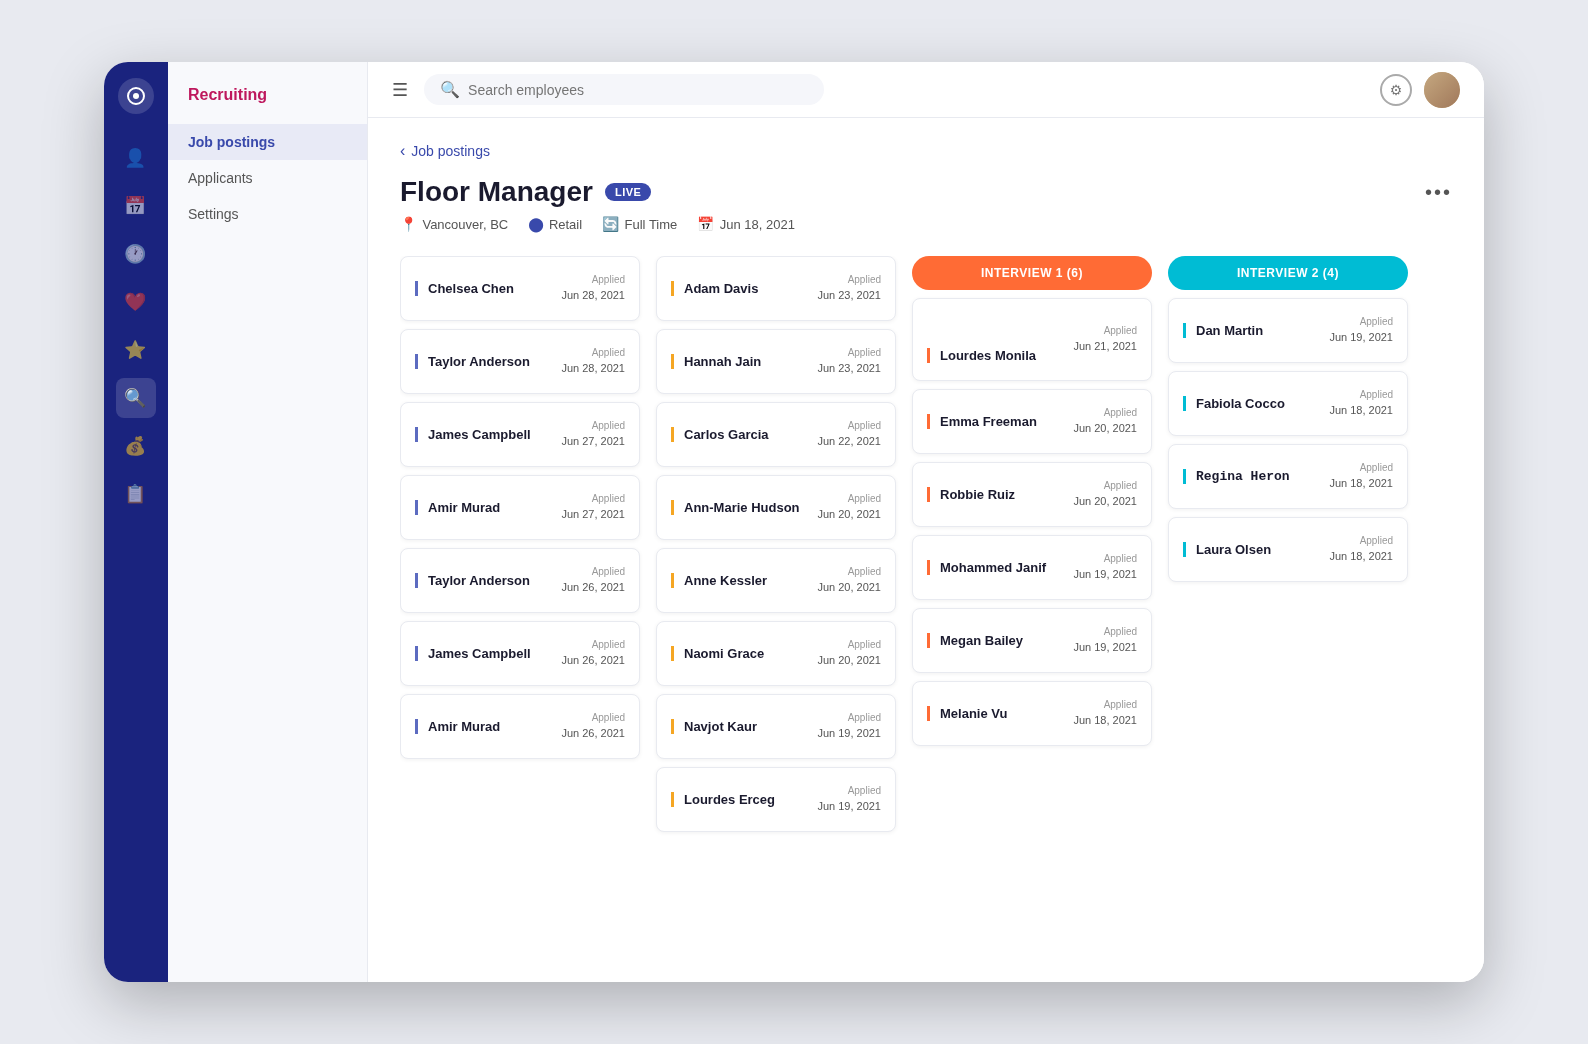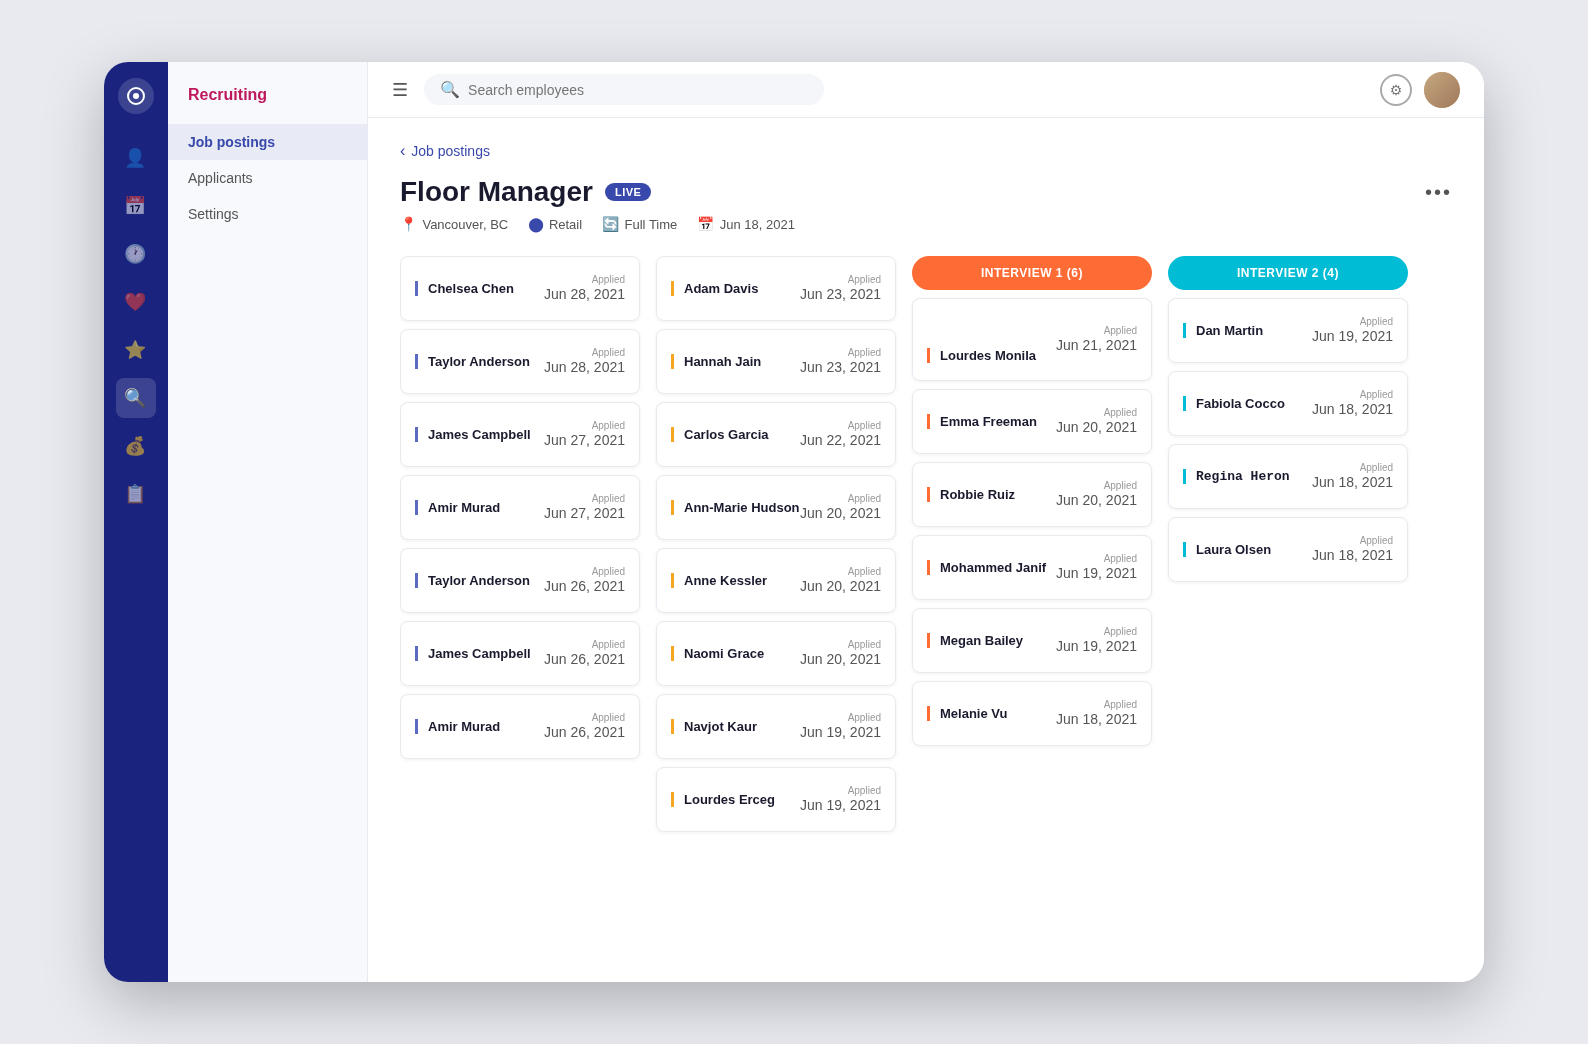--- a/index.html
+++ b/index.html
@@ -254,21 +254,21 @@
     }
     .card-right {
       text-align: right;
     }
     .applied-label {
       font-size: 10px;
       color: #999;
       display: block;
     }
     .applied-date {
-      font-size: 14px;
+      font-size: 11px;
       color: #555;
       white-space: nowrap;
     }
     
     .kanban-board::-webkit-scrollbar { height: 6px; }
     .kanban-board::-webkit-scrollbar-track { background: #f0f0f0; border-radius: 3px; }
     .kanban-board::-webkit-scrollbar-thumb { background: #c5c8d0; border-radius: 3px; }
   </style>
 </head>
 <body>

